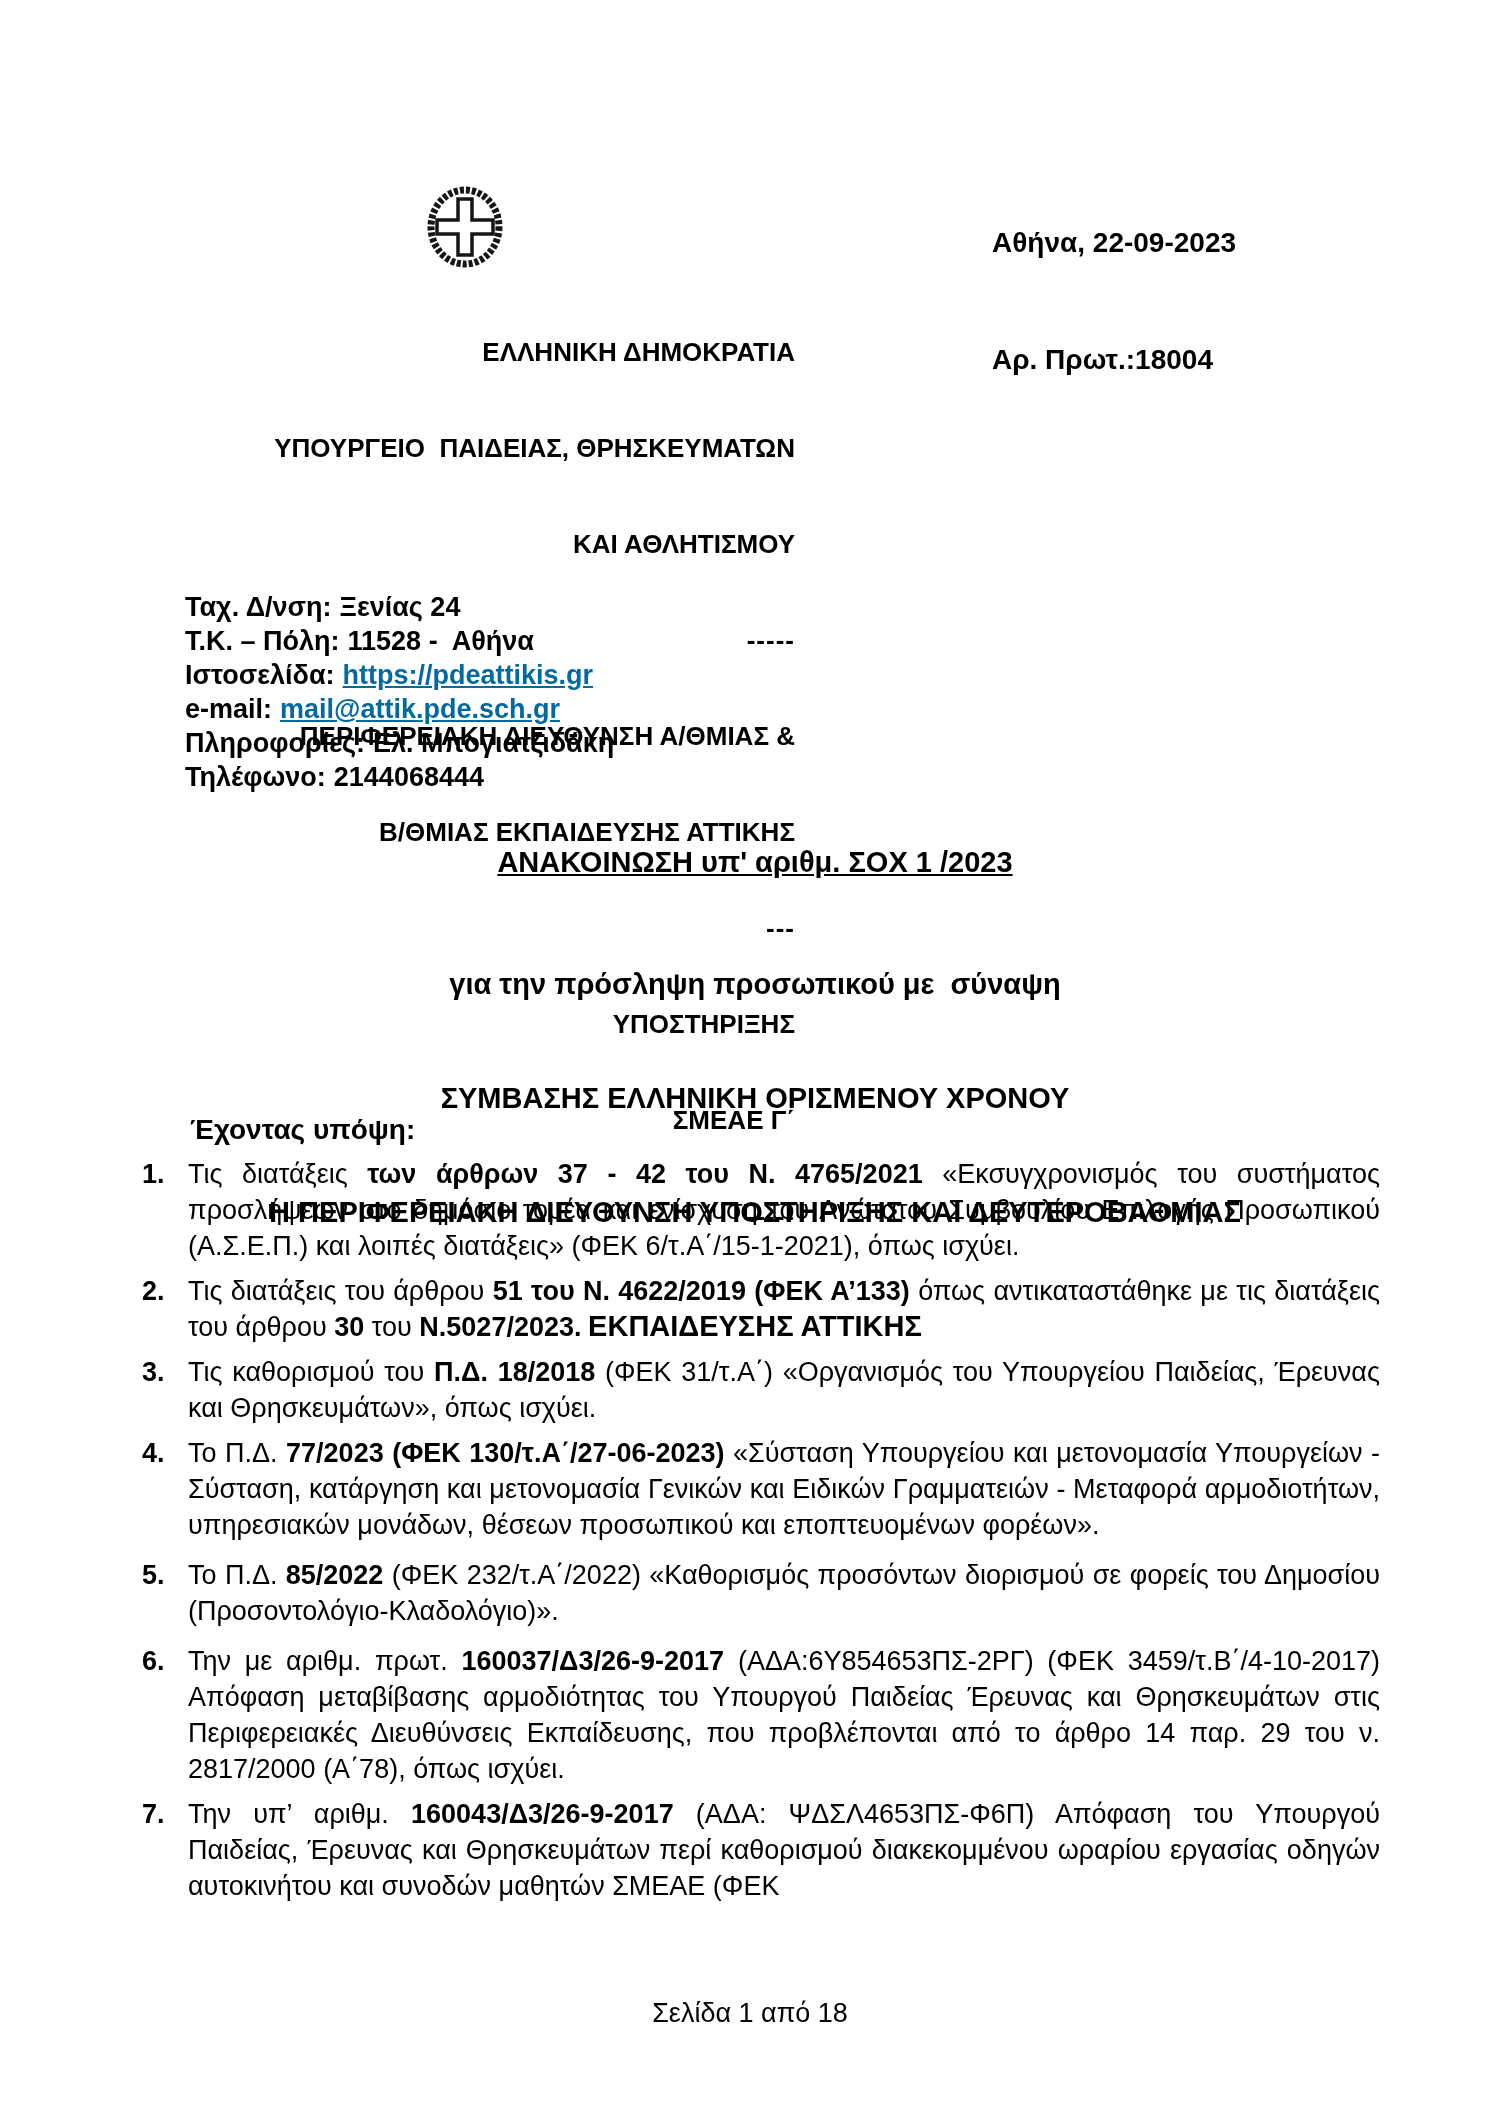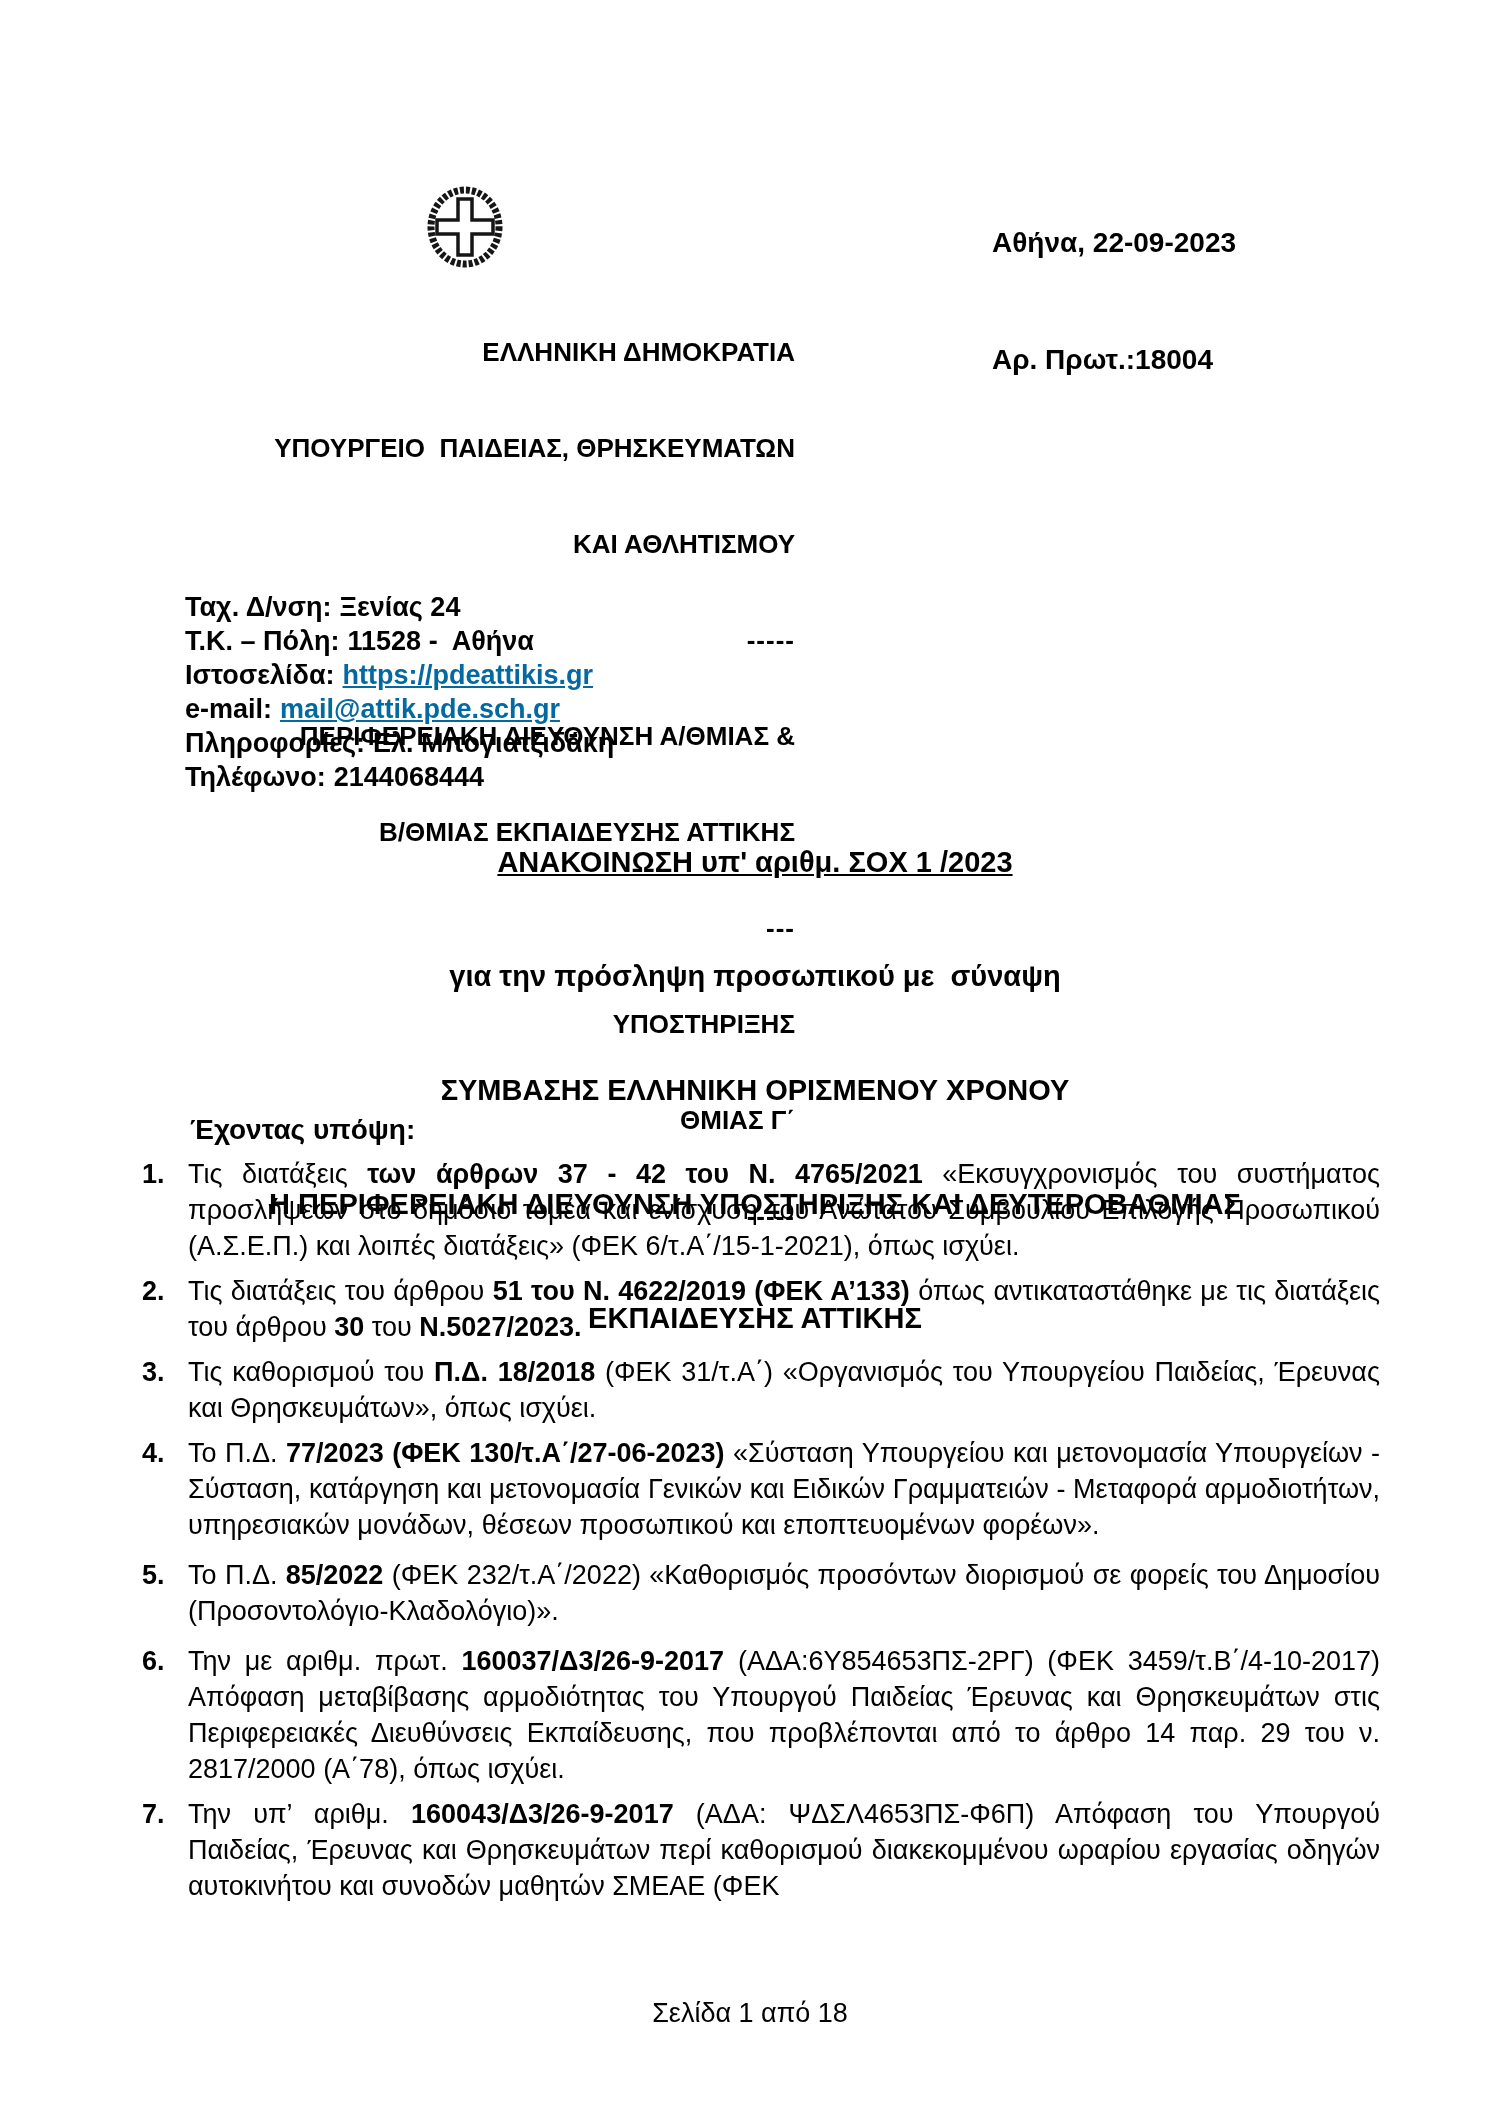--- a/index.html
+++ b/index.html
@@ -37,21 +37,21 @@
   }
   .contact-row .clabel { margin-right: 8px; }
   .contact-row a.clink { color: #0369a1; text-decoration: underline; }
 
   
   .title-block {
     position: absolute; left: 130px; top: 782px; width: 1250px;
     text-align: center; font-weight: 700; font-size: 29px; line-height: 32px;
     white-space: pre-wrap;
   }
-  .title-main { text-decoration: underline; margin-bottom: 18px; }
+  .title-main { text-decoration: underline; margin-bottom: 26px; }
   .title-line { margin-bottom: 18px; }
 
   
   .regard {
     position: absolute; left: 190px; top: 1114px;
     font-weight: 700; font-size: 28px;
   }
 
   
   .list {
@@ -80,21 +80,21 @@
       <path d="M35 13 h14 v21 h21 v14 h-21 v21 h-14 v-21 h-21 v-14 h21 z" fill="#ffffff" stroke="#161616" stroke-width="3.5"></path>
     </svg>
     <div>ΕΛΛΗΝΙΚΗ ΔΗΜΟΚΡΑΤΙΑ</div>
     <div>ΥΠΟΥΡΓΕΙΟ  ΠΑΙΔΕΙΑΣ, ΘΡΗΣΚΕΥΜΑΤΩΝ</div>
     <div>ΚΑΙ ΑΘΛΗΤΙΣΜΟΥ</div>
     <div class="hsep">-----</div>
     <div>ΠΕΡΙΦΕΡΕΙΑΚΗ ΔΙΕΥΘΥΝΣΗ Α/ΘΜΙΑΣ &amp;</div>
     <div>Β/ΘΜΙΑΣ ΕΚΠΑΙΔΕΥΣΗΣ ΑΤΤΙΚΗΣ</div>
     <div class="hsep">---</div>
     <div>ΥΠΟΣΤΗΡΙΞΗΣ</div>
-    <div>ΘΜΙΑΣ Γ΄</div>
+    <div>ΣΜΕΑΕ Γ΄</div>
     <div class="hsep">-----</div>
   </div>
 
   <div class="header-right">
     <div>Αθήνα, 22-09-2023</div>
     <div>Αρ. Πρωτ.:18004</div>
   </div>
 
   <div class="contact"><div class="contact-row"><span class="clabel">Ταχ. Δ/νση:</span><span class="cvalue">Ξενίας 24</span></div><div class="contact-row"><span class="clabel">Τ.Κ. – Πόλη:</span><span class="cvalue">11528 -  Αθήνα</span></div><div class="contact-row"><span class="clabel">Ιστοσελίδα:</span><a class="clink" href="#">https://pdeattikis.gr</a></div><div class="contact-row"><span class="clabel">e-mail:</span><a class="clink" href="#">mail@attik.pde.sch.gr</a></div><div class="contact-row"><span class="clabel">Πληροφορίες:</span><span class="cvalue">Ελ. Μπογιατζιδάκη</span></div><div class="contact-row"><span class="clabel">Τηλέφωνο:</span><span class="cvalue">2144068444</span></div></div>
 

